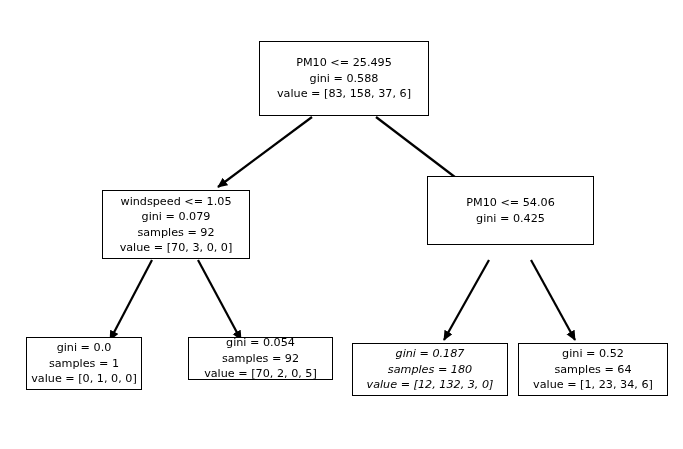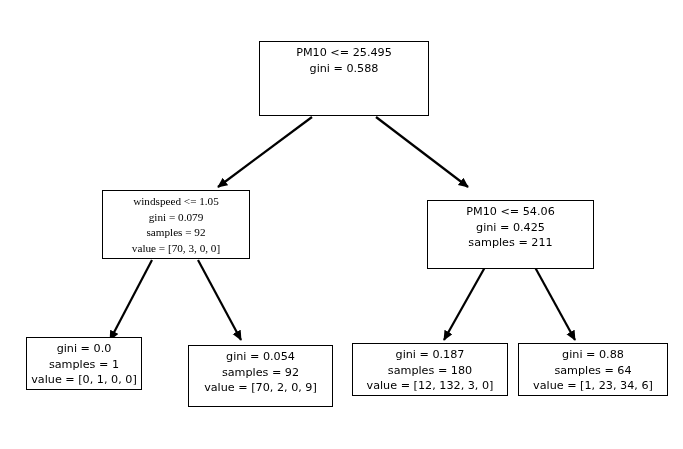--- a/index.html
+++ b/index.html
@@ -23,20 +23,21 @@
     height: 449px;
   }
   .node {
     position: absolute;
     box-sizing: border-box;
     border: 1px solid #000000;
     background: #ffffff;
     display: flex;
     flex-direction: column;
     align-items: center;
+    justify-content: center;
     padding: 3px 7px;
     z-index: 2;
   }
   .node-line {
     font-size: 11.2px;
     line-height: 15.5px;
     color: #000000;
     white-space: nowrap;
     text-align: center;
   }
@@ -59,47 +60,47 @@
         <line x1="198" y1="260" x2="241" y2="340" stroke="#000000" stroke-width="2.2" marker-end="url(#arrowhead)"></line>
         <line x1="489" y1="260" x2="444" y2="340" stroke="#000000" stroke-width="2.2" marker-end="url(#arrowhead)"></line>
         <line x1="531" y1="260" x2="575" y2="340" stroke="#000000" stroke-width="2.2" marker-end="url(#arrowhead)"></line>
       </g>
   </svg>
 
   <div id="node-layer">
       <div class="node" style="left: 259px; top: 41px; width: 170px; height: 75px;">
         <div class="node-line">PM10 &lt;= 25.495</div>
         <div class="node-line">gini = 0.588</div>
+        <div class="node-line">value = [83, 158, 37, 6]</div>
       </div>
-      <div class="node" style="left: 102px; top: 190px; width: 148px; height: 69px; font-family: Liberation Serif, serif;">
+      <div class="node" style="left: 102px; top: 190px; width: 148px; height: 69px;">
         <div class="node-line">windspeed &lt;= 1.05</div>
         <div class="node-line">gini = 0.079</div>
         <div class="node-line">samples = 92</div>
         <div class="node-line">value = [70, 3, 0, 0]</div>
       </div>
-      <div class="node" style="left: 427px; top: 200px; width: 167px; height: 69px;">
+      <div class="node" style="left: 427px; top: 176px; width: 167px; height: 69px;">
         <div class="node-line">PM10 &lt;= 54.06</div>
         <div class="node-line">gini = 0.425</div>
-        <div class="node-line">samples = 211</div>
       </div>
       <div class="node" style="left: 26px; top: 337px; width: 116px; height: 53px;">
         <div class="node-line">gini = 0.0</div>
         <div class="node-line">samples = 1</div>
         <div class="node-line">value = [0, 1, 0, 0]</div>
       </div>
-      <div class="node" style="left: 188px; top: 345px; width: 145px; height: 62px;">
+      <div class="node" style="left: 188px; top: 337px; width: 145px; height: 43px;">
         <div class="node-line">gini = 0.054</div>
         <div class="node-line">samples = 92</div>
-        <div class="node-line">value = [70, 2, 0, 9]</div>
+        <div class="node-line">value = [70, 2, 0, 5]</div>
       </div>
-      <div class="node" style="left: 352px; top: 343px; width: 156px; height: 53px;">
+      <div class="node" style="left: 352px; top: 343px; width: 156px; height: 53px; font-style: italic;">
         <div class="node-line">gini = 0.187</div>
         <div class="node-line">samples = 180</div>
         <div class="node-line">value = [12, 132, 3, 0]</div>
       </div>
       <div class="node" style="left: 518px; top: 343px; width: 150px; height: 53px;">
-        <div class="node-line">gini = 0.88</div>
+        <div class="node-line">gini = 0.52</div>
         <div class="node-line">samples = 64</div>
         <div class="node-line">value = [1, 23, 34, 6]</div>
       </div>
     </div>
 
 </div>
 
 </body></html>

